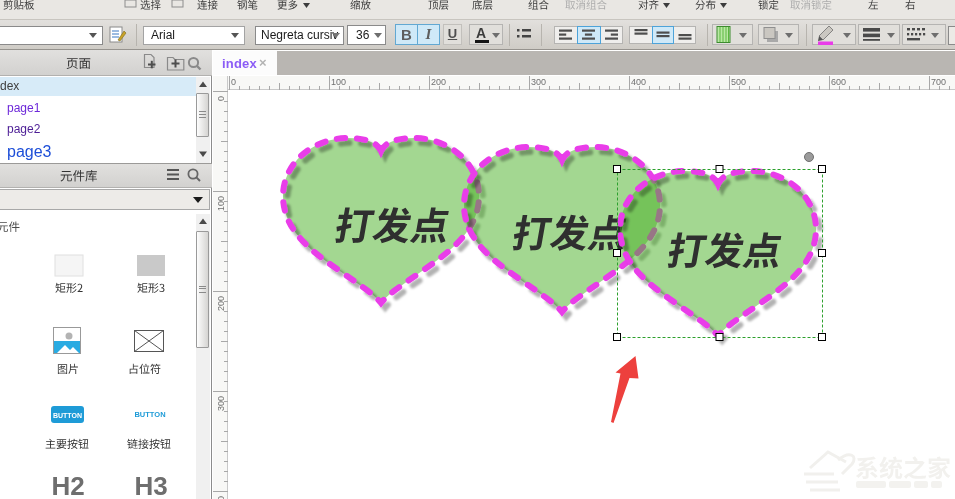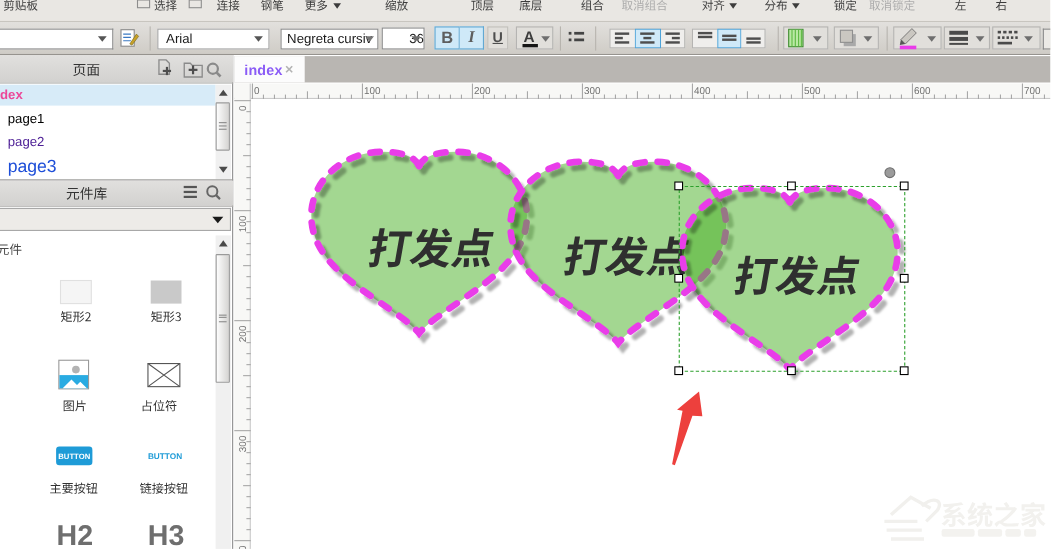--- a/index.html
+++ b/index.html
@@ -38,21 +38,21 @@
 <line x1="3" y1="5" x2="10" y2="5" stroke="#3a78c2"></line>
     <line x1="3" y1="8" x2="10" y2="8" stroke="#3a78c2"></line>
     <line x1="3" y1="11" x2="10" y2="11" stroke="#3a78c2"></line>
 <path d="M9 14 L15 5 L17 7 L11 15 Z" fill="#c9a227" stroke="#7a6a1a" stroke-width="0.6"></path>
   </svg>
 <div class="sep2" style="left:136px"></div>
 <div class="abs" style="left:143px;top:26px;width:102px;height:19px;background:#fff;border:1px solid #a3a3a3;font-size:12px;color:#1a1a1a;line-height:17px;padding-left:7px">Arial</div>
 <div class="abs tri" style="left:231px;top:33px;border-top-color:#555"></div>
 <div class="abs" style="left:255px;top:26px;width:89px;height:19px;background:#fff;border:1px solid #8a8a8a;font-size:12px;color:#1a1a1a;line-height:17px;padding-left:5px">Negreta cursiv</div>
 <div class="abs tri" style="left:332px;top:33px;border-top-color:#777"></div>
-<div class="abs" style="left:347px;top:25px;width:39px;height:20px;background:#fff;border:1px solid #8a8a8a;font-size:12px;color:#1a1a1a;line-height:18px;padding-left:24px">36</div>
+<div class="abs" style="left:347px;top:25px;width:39px;height:20px;background:#fff;border:1px solid #8a8a8a;font-size:12px;color:#1a1a1a;line-height:18px;padding-left:8px">36</div>
 <div class="abs tri" style="left:374px;top:33px;border-top-color:#6e6e6e"></div>
 <div class="abs" style="left:395px;top:24px;width:23px;height:21px;background:#cfe9f8;border:1px solid #62a8d2;color:#5e5e5e;font-weight:bold;font-size:15px;text-align:center;line-height:19px">B</div>
 <div class="abs" style="left:418px;top:24px;width:22px;height:21px;background:#cfe9f8;border:1px solid #62a8d2;border-left:none;color:#5e5e5e;font-style:italic;font-size:15px;text-align:center;line-height:19px;font-family:'Liberation Serif',serif;font-weight:bold">I</div>
 <div class="abs" style="left:443px;top:24px;width:19px;height:21px;background:#e1dfdb;border:1px solid #c2c0bc;color:#4e4e4e;font-size:13px;font-weight:bold;text-align:center;line-height:18px;text-decoration:underline">U</div>
 <div class="abs" style="left:469px;top:24px;width:34px;height:21px;background:#e1dfdb;border:1px solid #b5b4b2"></div>
 <div class="abs" style="left:473px;top:25px;width:16px;height:19px;color:#3c3c3c;font-weight:bold;font-size:14px;text-align:center;line-height:17px">A</div>
 <div class="abs" style="left:475px;top:39.5px;width:14px;height:3px;background:#151515"></div>
 <div class="abs tri" style="left:492px;top:33px;border-top-color:#6e6e6e"></div>
 <div class="sep2" style="left:509px"></div>
 <svg class="abs" style="left:516px;top:28px" width="18" height="14">
@@ -155,22 +155,22 @@
 <path d="M2.5 1.5 h6.5 l3 3 v10 h-9.5 z" fill="none" stroke="#8a8a8a" stroke-width="1.2"></path>
 <rect x="6" y="10.5" width="7.5" height="2" fill="#4e4e4e"></rect>
     <rect x="8.8" y="7.8" width="2" height="7.5" fill="#4e4e4e"></rect>
 <path d="M25.5 4.5 h5.5 l1.8 2 h9 v10.5 h-16.3 z" fill="none" stroke="#8a8a8a" stroke-width="1.2"></path>
 <rect x="29.5" y="9.5" width="8" height="2" fill="#4e4e4e"></rect>
     <rect x="32.5" y="6.5" width="2" height="8" fill="#4e4e4e"></rect>
 <circle cx="51.5" cy="9.5" r="4.6" fill="none" stroke="#8a8a8a" stroke-width="2"></circle>
     <line x1="55" y1="13" x2="58.5" y2="16.5" stroke="#8a8a8a" stroke-width="2.4"></line>
   </svg>
 <div class="abs" style="left:0;top:77px;width:196px;height:19px;background:#d7ebf8"></div>
-<div class="abs" style="left:0;top:79px;font-size:12px;font-weight:bold;color:#ec4899">dex</div>
-<div class="abs" style="left:7px;top:101px;font-size:12px;color:#000000">page1</div>
+<div class="abs" style="left:0;top:79px;font-size:12px;font-weight:normal;color:#404040">dex</div>
+<div class="abs" style="left:7px;top:101px;font-size:12px;color:#6d28d9">page1</div>
 <div class="abs" style="left:7px;top:122px;font-size:12px;color:#4c1d95">page2</div>
 <div class="abs" style="left:7px;top:143px;font-size:16px;color:#1d4ed8">page3</div>
 <div class="abs" style="left:196px;top:77px;width:14px;height:86px;background:#f0f0f0"></div>
 <svg class="abs" style="left:196px;top:77px" width="14" height="14">
     <path d="M7 4.5 L11 10 L3 10 Z" fill="#4a4a4a"></path>
   </svg>
 <div class="abs" style="left:196px;top:93px;width:13px;height:44px;background:linear-gradient(90deg,#fdfdfd,#d5d4d2);border:1px solid #9a9a9a;border-radius:1px"></div>
 <div class="abs" style="left:199px;top:111px;width:7px;height:1px;background:#8a8a8a"></div>
 <div class="abs" style="left:199px;top:114px;width:7px;height:1px;background:#8a8a8a"></div>
 <div class="abs" style="left:199px;top:117px;width:7px;height:1px;background:#8a8a8a"></div>

